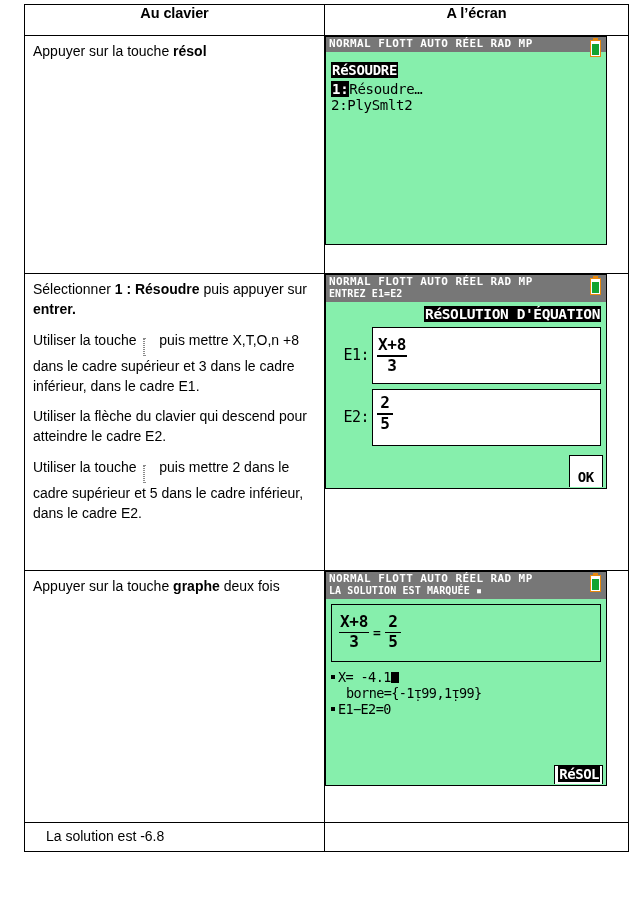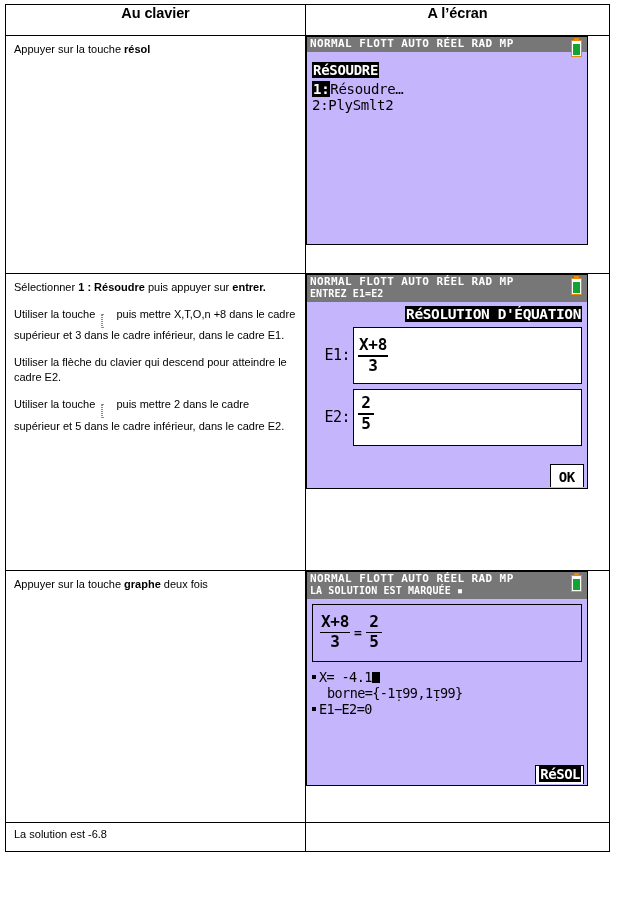--- a/index.html
+++ b/index.html
@@ -12,21 +12,21 @@
     height: 901px;
     font-family: "Liberation Sans", sans-serif;
     color: #000000;
     position: relative;
     overflow: hidden;
   }
 
   
   .doc-table {
     position: absolute;
-    left: 5px;
+    left: 24px;
     top: 4px;
     width: 604px;
     border-collapse: collapse;
     table-layout: fixed;
   }
   .doc-table td, .doc-table th {
     border: 1.3px solid #000000;
     vertical-align: top;
     padding: 0;
   }
@@ -37,37 +37,37 @@
     height: 30px;
     text-align: center;
     vertical-align: middle;
     font-weight: bold;
     font-size: 14.5px;
     letter-spacing: -0.1px;
   }
 
   .instr {
     padding: 6px 8px 6px 8px;
-    font-size: 11px;
+    font-size: 14px;
     line-height: 1.42;
   }
   .instr p { margin: 0 0 0 0; }
   .instr p + p { margin-top: 11px; }
   .instr b { font-weight: bold; }
 
   .cell-r {
     padding: 6px 0 6px 6px;
   }
 
   
   .row1 td { height: 237px; }
   .row2 td { height: 296px; }
   .row3 td { height: 251px; }
   .row4 td { height: 28px; }
-  .row4 .instr { padding-top: 4px; padding-bottom: 4px; }
+  .row4 .instr { padding-top: 4px; padding-bottom: 4px; margin-left: 13px; }
 
   
   .frac-glyph {
     display: inline-block;
     width: 9px;
     vertical-align: -6px;
     margin: 0 3px;
     position: relative;
     top: 1px;
   }
@@ -83,21 +83,21 @@
     width: 11px;
     height: 1.6px;
     background: #3a3a3a;
     margin: 1.2px -1px;
   }
 
   
   .calc {
     width: 282px;
     border: 1.4px solid #000000;
-    background: #c4b5fd;
+    background: #86efac;
     font-family: "DejaVu Sans Mono", monospace;
     position: relative;
     box-sizing: border-box;
   }
   .calc-status {
     background: #777777;
     color: #ffffff;
     font-weight: bold;
     font-size: 11px;
     letter-spacing: 0.4px;
@@ -182,21 +182,21 @@
     padding-left: 4px;
     background: #fff;
   }
   .eq-box.alt { align-items: flex-start; padding-top: 5px; }
   .okbtn {
     position: absolute;
     right: 3px;
     bottom: 1px;
     border: 1.5px solid #000;
     border-bottom: none;
-    padding: 4px 8px 1px 8px;
+    padding: 13px 8px 1px 8px;
     font-size: 14px;
     font-weight: bold;
     letter-spacing: -0.3px;
     background: #fff;
   }
 
   
   .cfrac {
     display: inline-flex;
     flex-direction: column;

